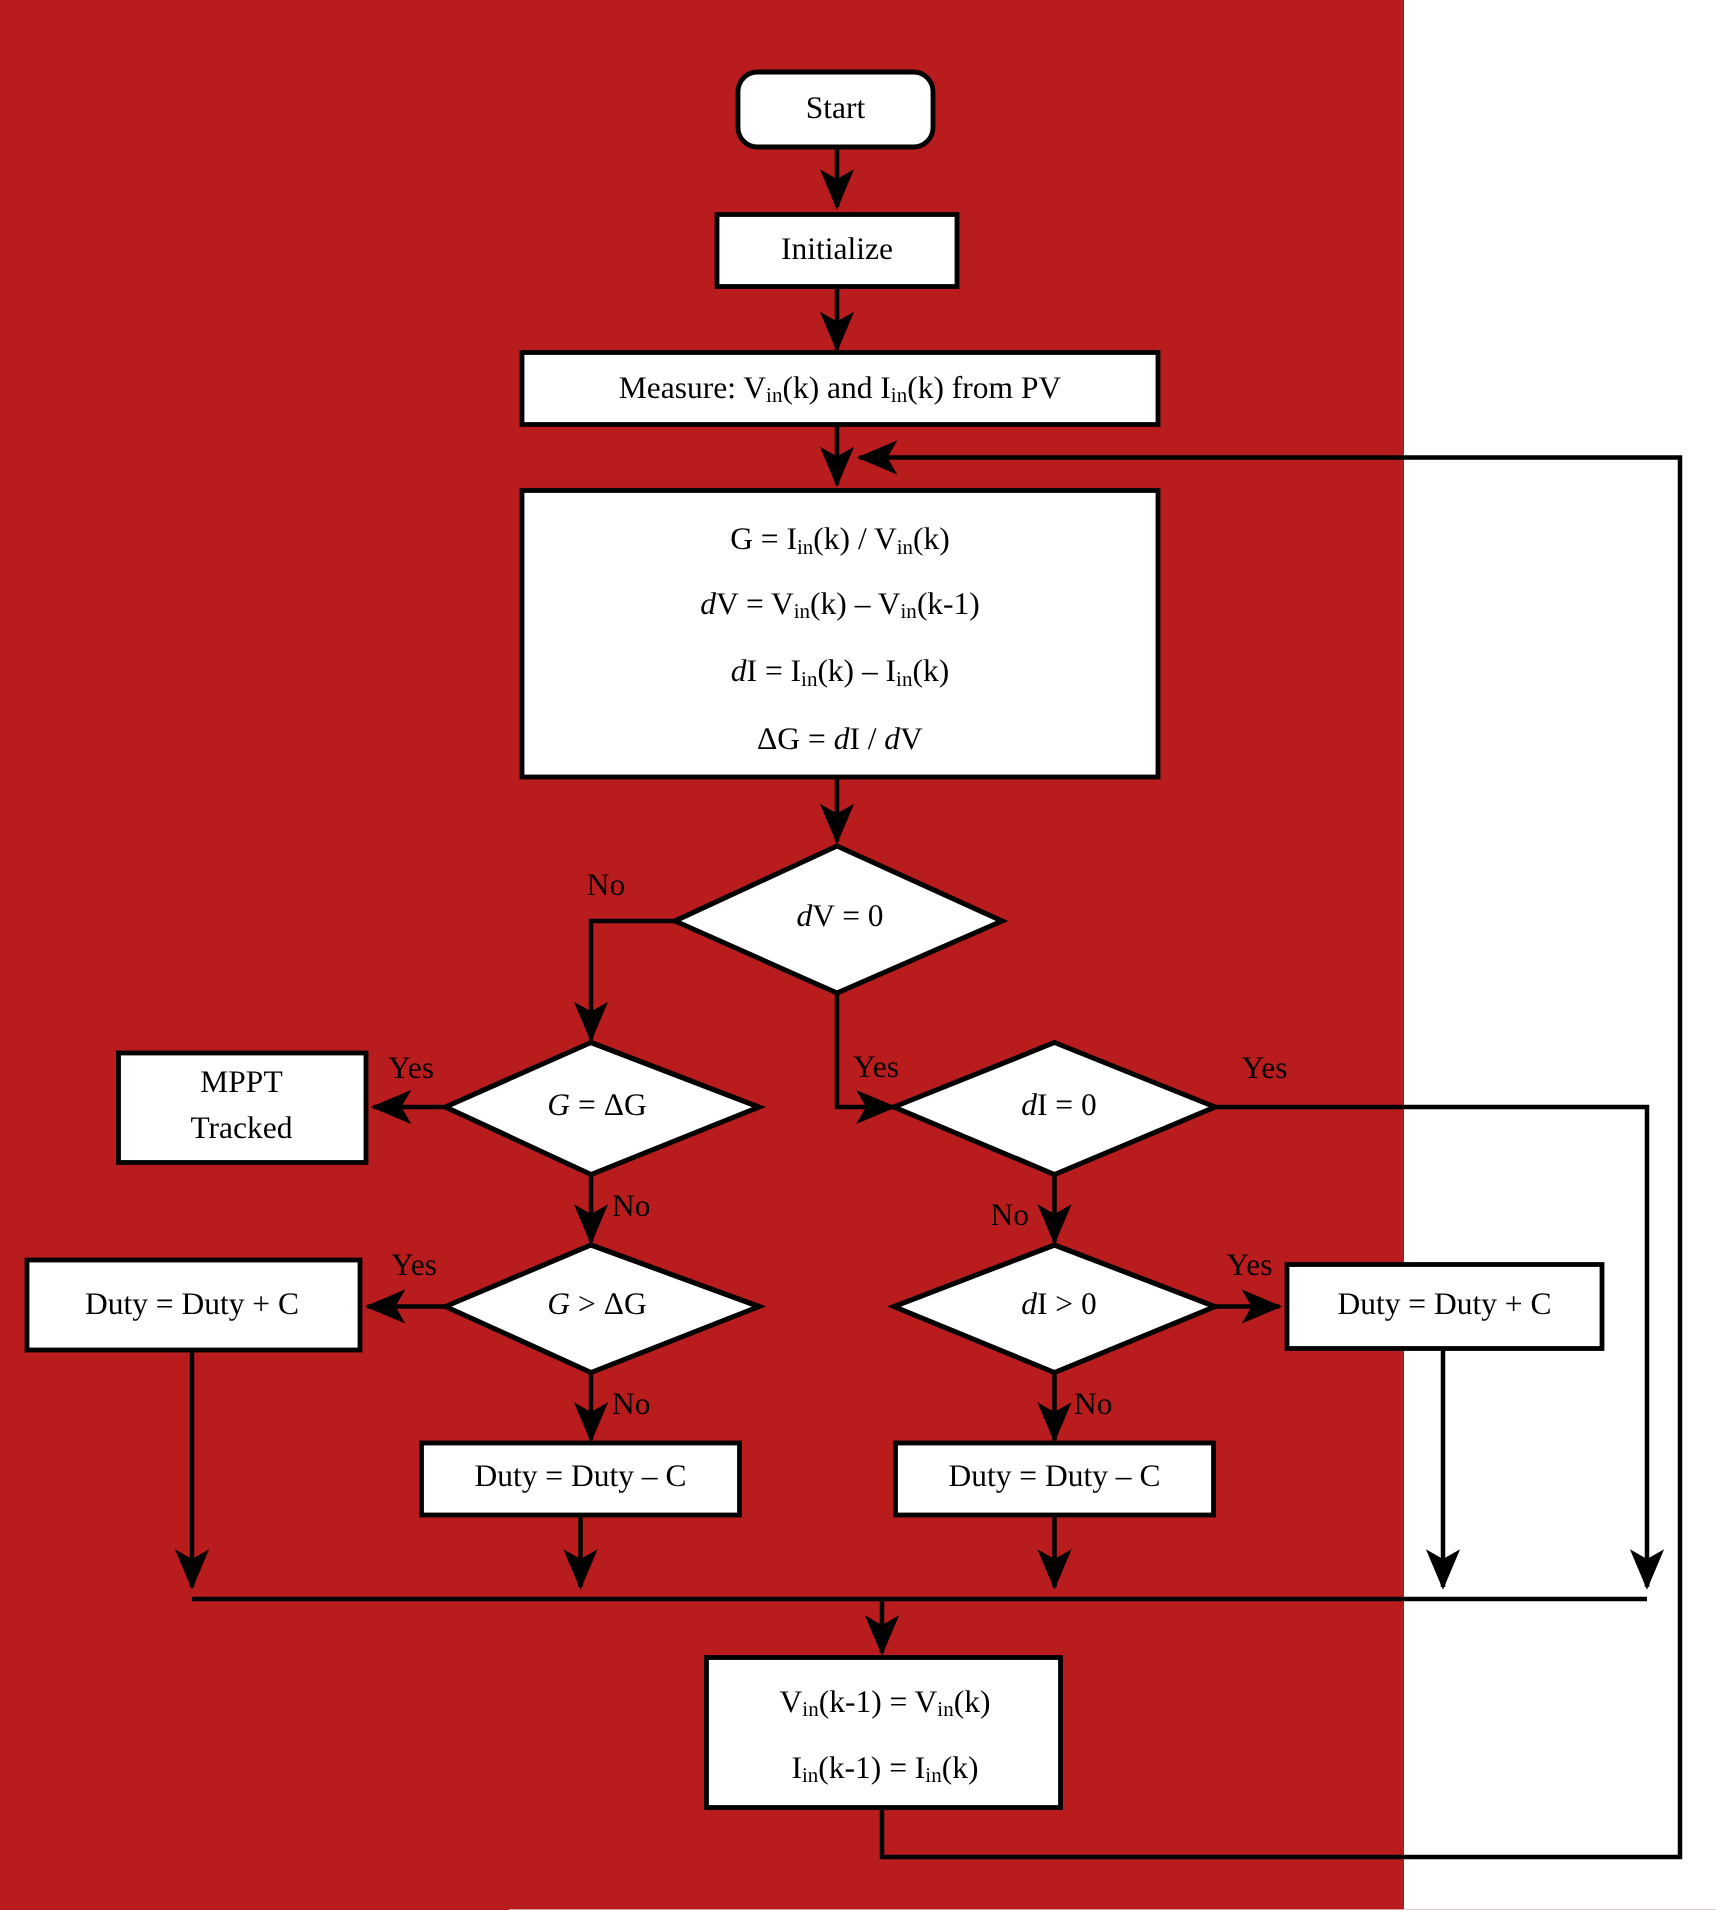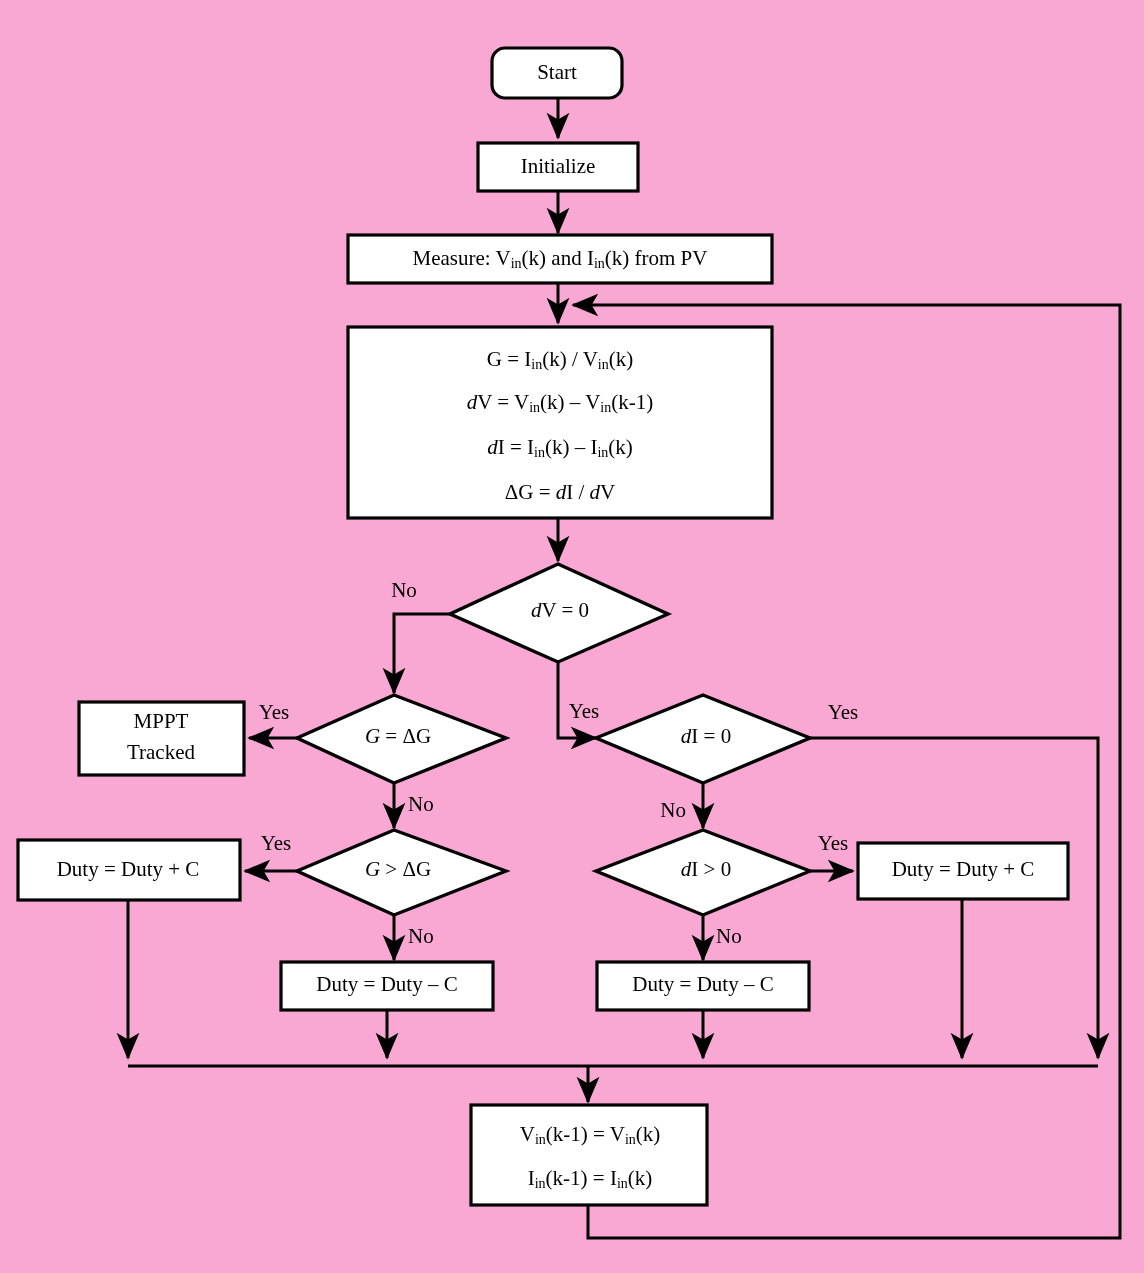--- a/index.html
+++ b/index.html
@@ -8,23 +8,23 @@
     background: #ffffff;
   }
   body {
     width: 1144px;
     height: 1273px;
     font-family: "Liberation Serif", "DejaVu Serif", serif;
     overflow: hidden;
   }
   #flowchart-root {
     position: relative;
-    width: 1144px;
+    width: 936px;
     height: 1273px;
-    background: #f9a8d4;
+    background: #b91c1c;
   }
   svg.chart-canvas {
     position: absolute;
     top: 0;
     left: 0;
     width: 1144px;
     height: 1273px;
   }
   .node-shape {
     fill: #ffffff;

